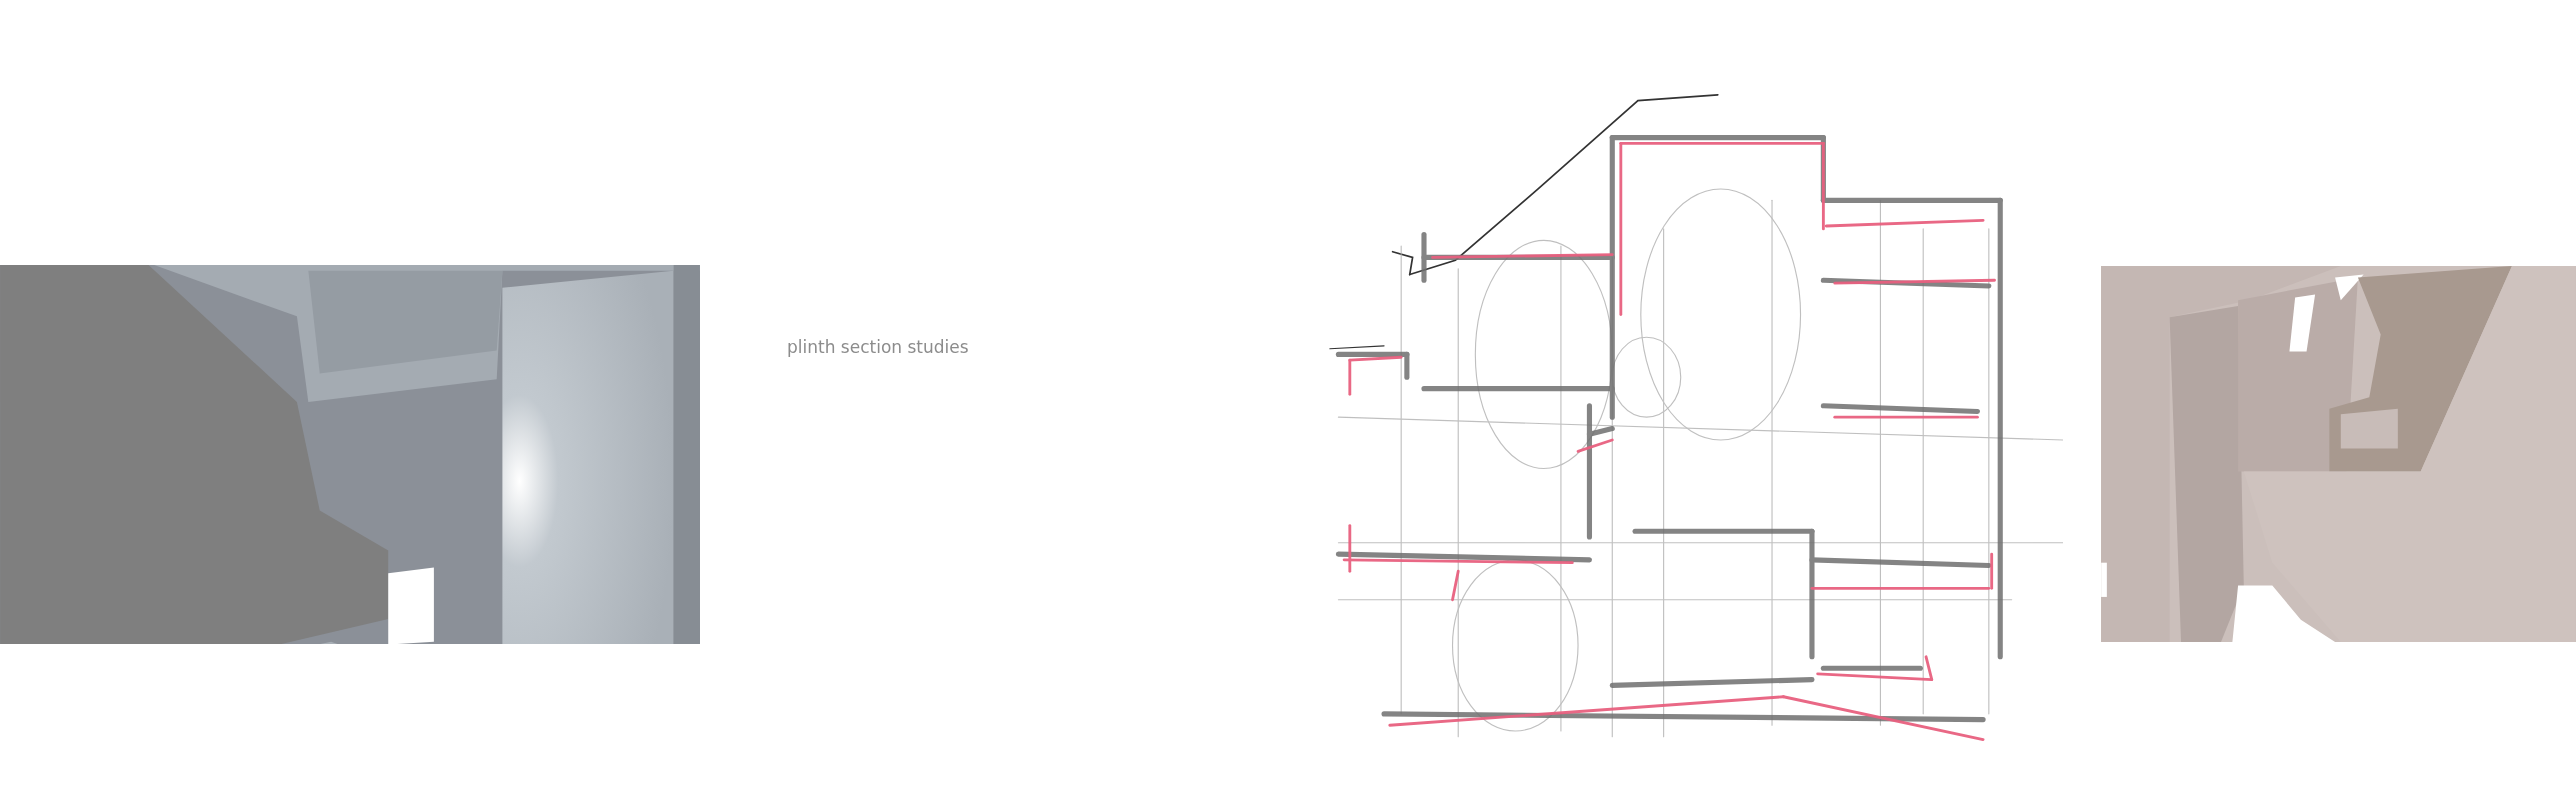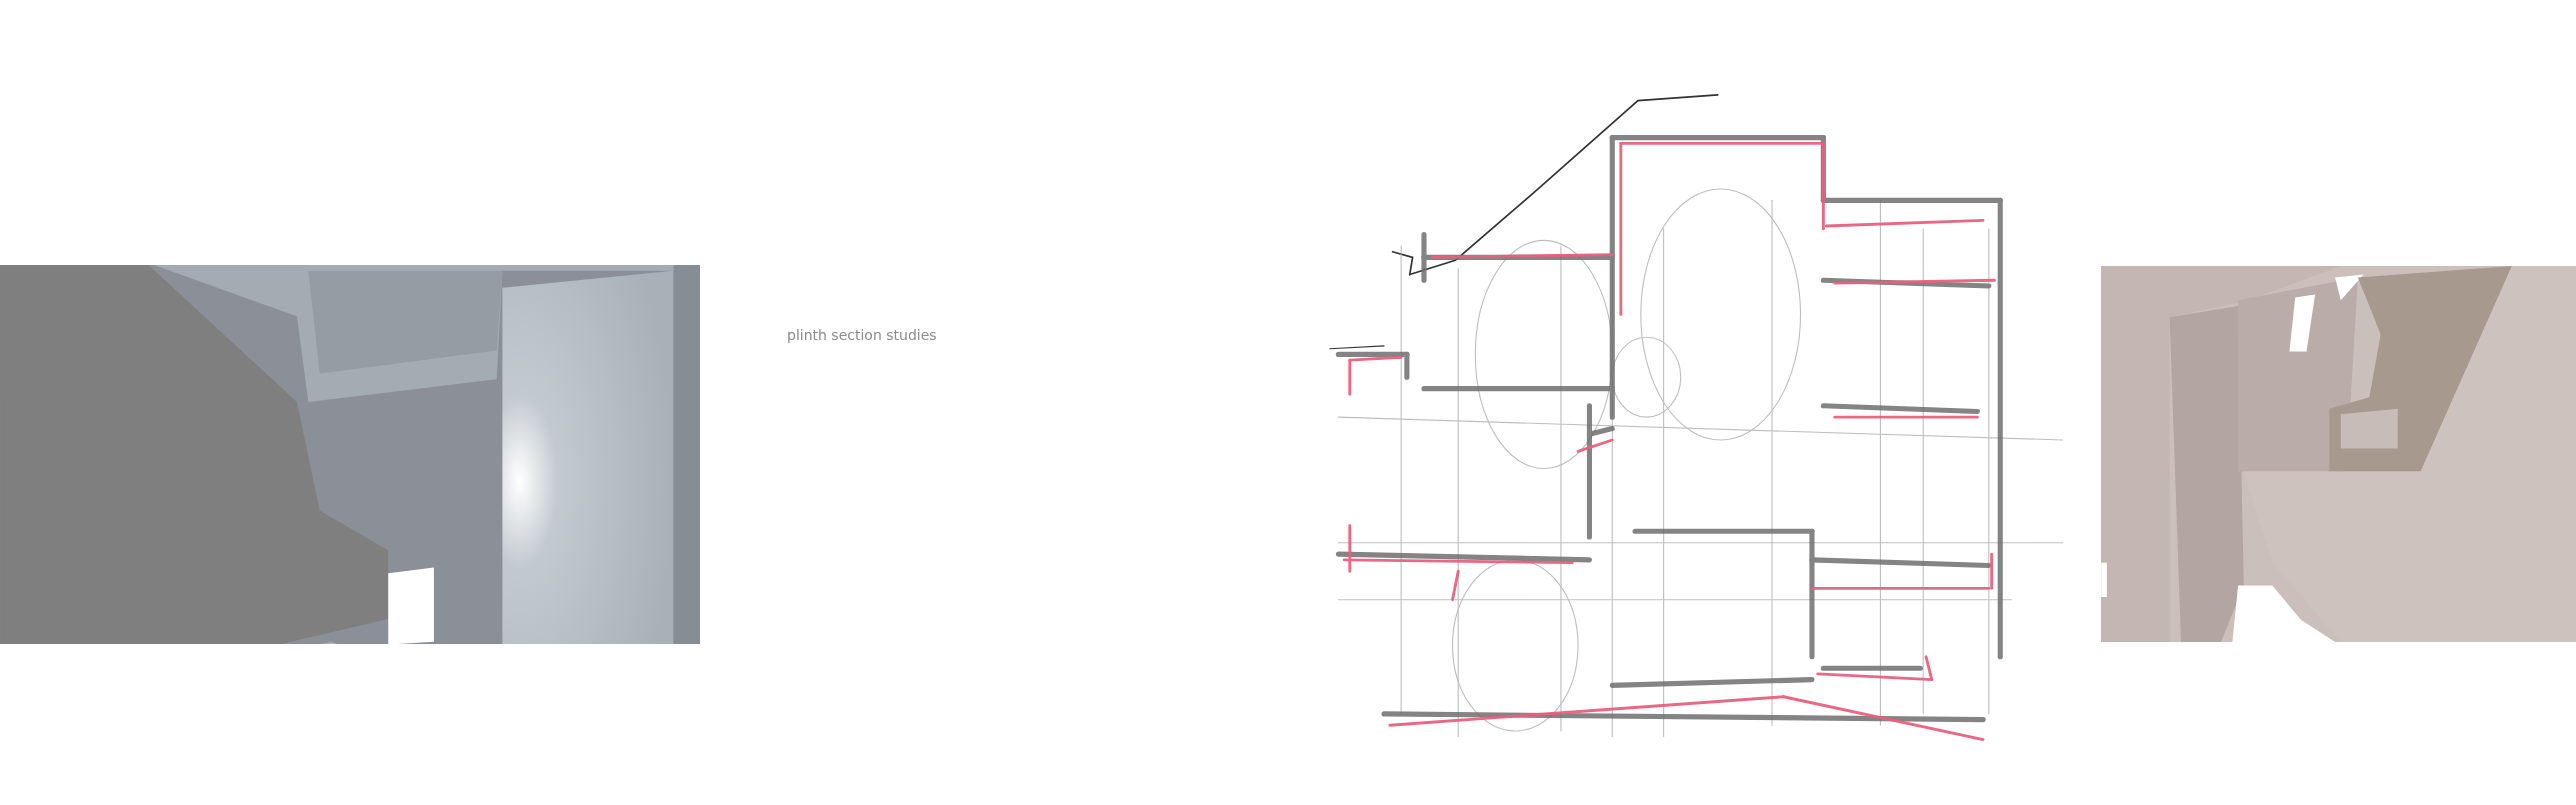--- a/index.html
+++ b/index.html
@@ -1,21 +1,21 @@
 <!DOCTYPE html>
 <html style="font-size:9px"><head>
 <meta charset="utf-8">
 <style>
   html, body { margin: 0; padding: 0; background: #ffffff; }
   body { width: 2576px; height: 805px; position: relative; overflow: hidden; font-family: "DejaVu Sans", sans-serif; }
   .panel { position: absolute; overflow: hidden; }
   #render-left { left: 0; top: 265px; width: 700px; height: 379px; background: #8a8f96; }
   #render-right { left: 2101px; top: 266px; width: 475px; height: 376px; background: #c7bab6; }
   #sketch { left: 1327px; top: 86px; width: 736px; height: 708px; }
-  .caption { position: absolute; left: 787px; top: 327px; font-size: 14px; color: #8c8c8c; letter-spacing: 0px; white-space: nowrap; font-family: "DejaVu Sans", sans-serif; font-weight: normal; }
+  .caption { position: absolute; left: 787px; top: 337px; font-size: 17px; color: #8c8c8c; letter-spacing: 0px; white-space: nowrap; font-family: "DejaVu Sans", sans-serif; font-weight: normal; }
   svg { display: block; }
 </style>
 </head>
 <body>
 
 <div class="panel" id="render-left">
   <svg width="700" height="379" viewBox="0 0 1226 664">
     <defs>
       <radialGradient id="glowL" cx="0.35" cy="0.55" r="0.6">
         <stop offset="0" stop-color="#eef2f5"></stop>

